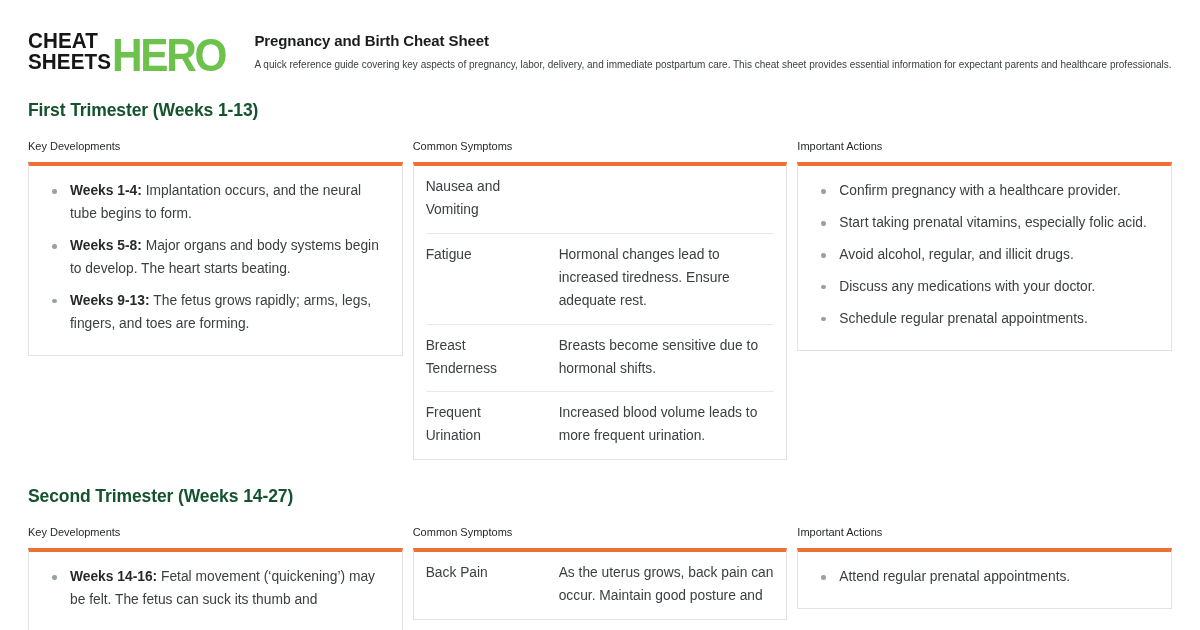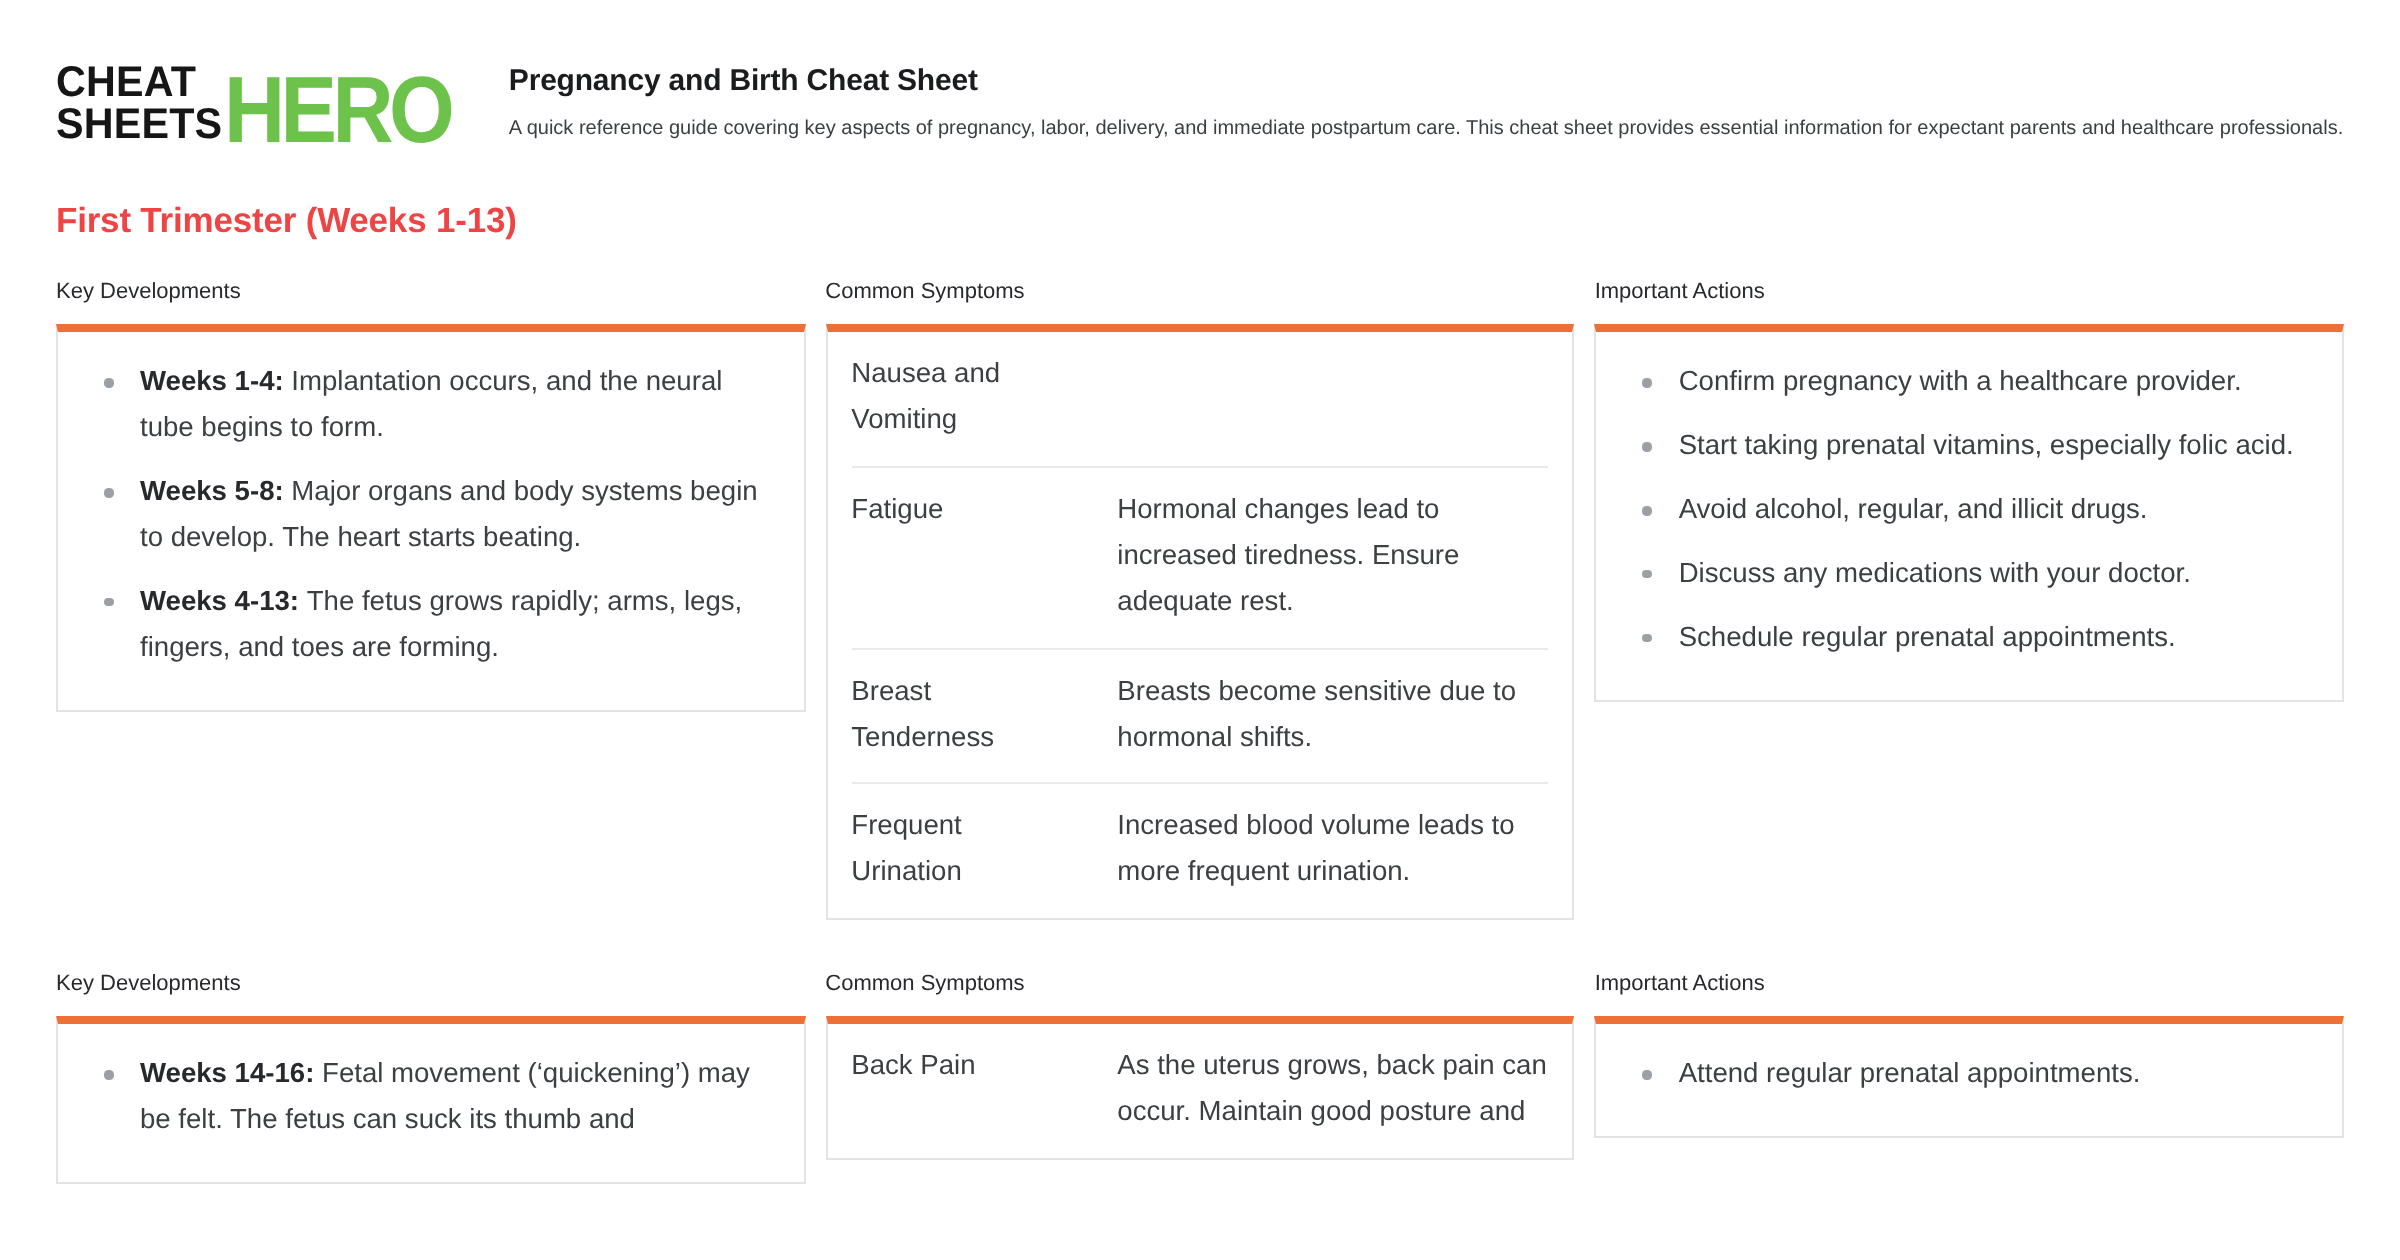--- a/index.html
+++ b/index.html
@@ -26,21 +26,21 @@
   }
   .title-block { padding-top: 1px; }
   .page-title {
     font-size: 15px; font-weight: 700; color: #1b1c1e; letter-spacing: -0.1px;
     margin-bottom: 7px;
   }
   .page-desc { font-size: 10px; line-height: 1.73; color: #3c4043; max-width: 972px; }
 
   
   .section { margin-top: 26px; }
-  .section-title { font-size: 17.5px; font-weight: 700; color: #ef4444; letter-spacing: -0.1px; }
+  .section-title { font-size: 17.5px; font-weight: 700; color: #14532d; letter-spacing: -0.1px; }
   .columns {
     display: grid; grid-template-columns: repeat(3, 1fr); gap: 10px;
     margin-top: 19px; align-items: start;
   }
   .col-label { font-size: 11px; color: #27292c; margin-bottom: 10px; font-weight: 400; }
   .card {
     background: #fff;
     border: 1px solid #e2e3e5;
     border-top: 4px solid #ed7137;
   }
@@ -88,21 +88,21 @@
   <div class="section">
     <div class="section-title">First Trimester (Weeks 1-13)</div>
     <div class="columns">
 
       <div class="col">
         <div class="col-label">Key Developments</div>
         <div class="card">
           <ul class="bullets">
             <li><span class="li-bold">Weeks 1-4: </span><span>Implantation occurs, and the neural tube begins to form.</span></li>
             <li><span class="li-bold">Weeks 5-8: </span><span>Major organs and body systems begin to develop. The heart starts beating.</span></li>
-            <li><span class="li-bold">Weeks 4-13: </span><span>The fetus grows rapidly; arms, legs, fingers, and toes are forming.</span></li>
+            <li><span class="li-bold">Weeks 9-13: </span><span>The fetus grows rapidly; arms, legs, fingers, and toes are forming.</span></li>
           </ul>
         </div>
       </div>
 
       <div class="col">
         <div class="col-label">Common Symptoms</div>
         <div class="card">
           <div class="sym-table">
             <div class="sym-row">
               <div>Nausea and Vomiting</div>
@@ -133,20 +133,21 @@
             <li>Discuss any medications with your doctor.</li>
             <li>Schedule regular prenatal appointments.</li>
           </ul>
         </div>
       </div>
 
     </div>
   </div>
 
   <div class="section">
+    <div class="section-title">Second Trimester (Weeks 14-27)</div>
     <div class="columns">
 
       <div class="col">
         <div class="col-label">Key Developments</div>
         <div class="card">
           <ul class="bullets">
             <li><span class="li-bold">Weeks 14-16: </span><span>Fetal movement (‘quickening’) may be felt. The fetus can suck its thumb and</span></li>
           </ul>
         </div>
       </div>

